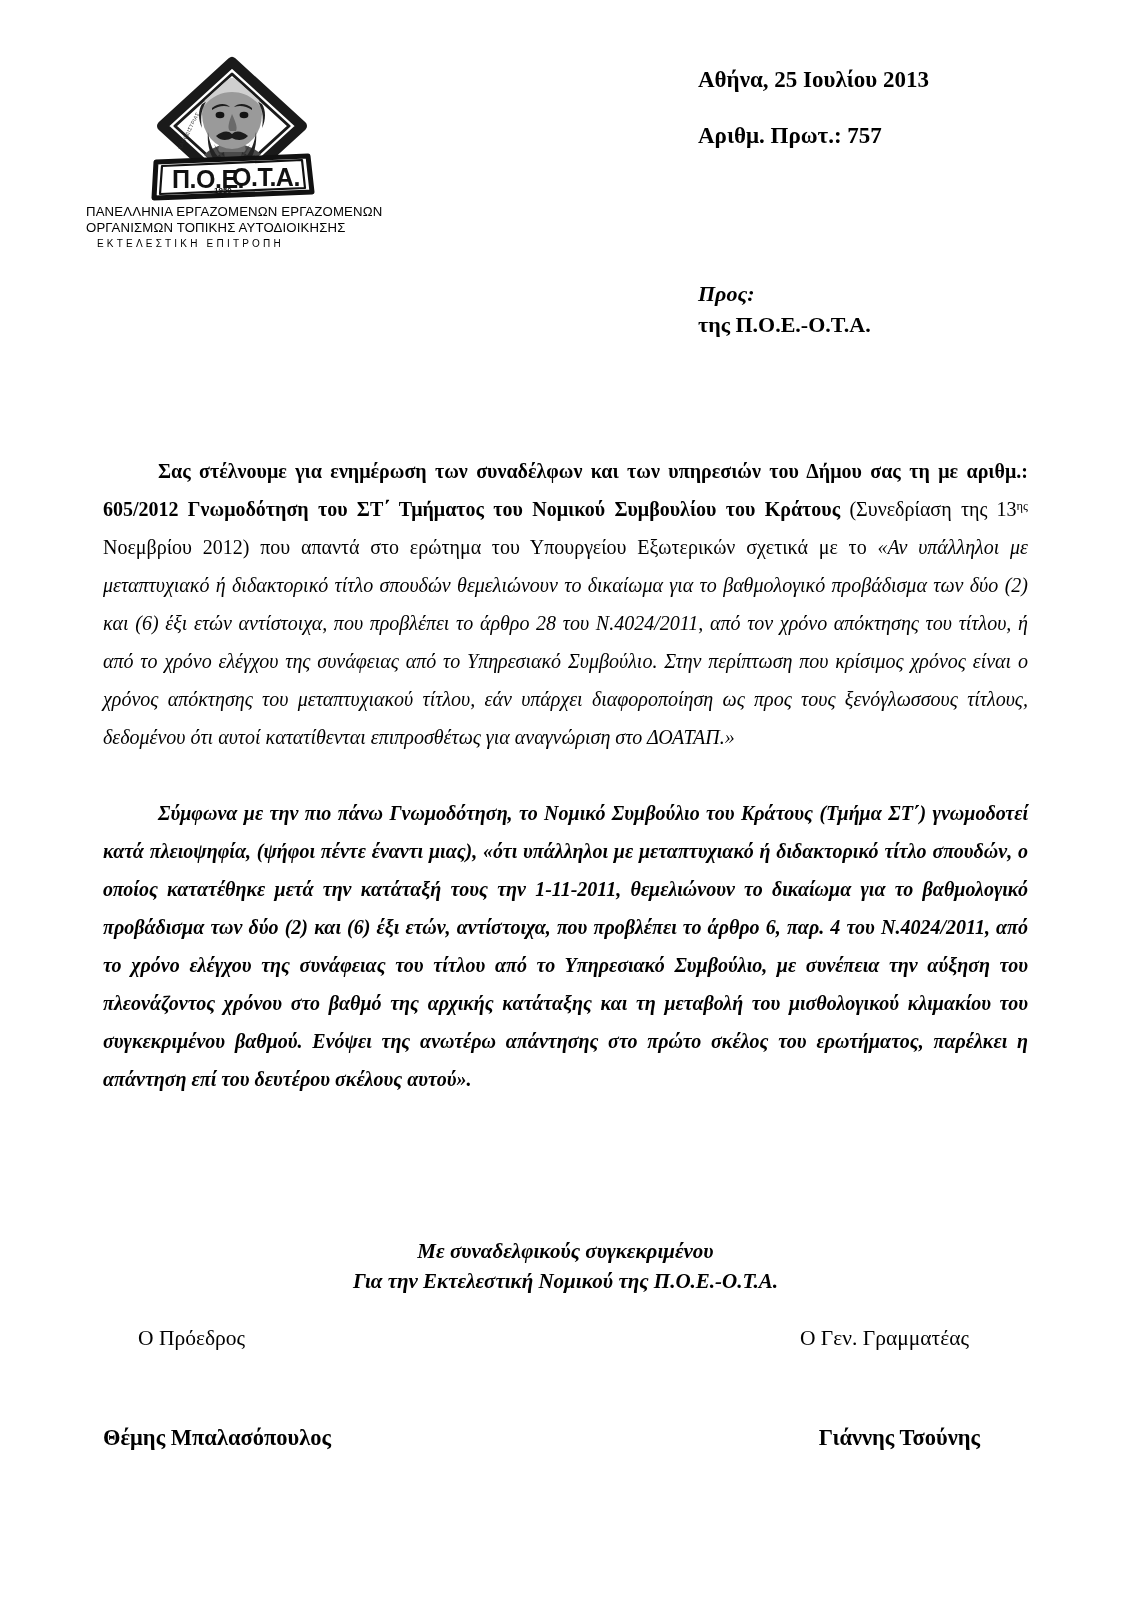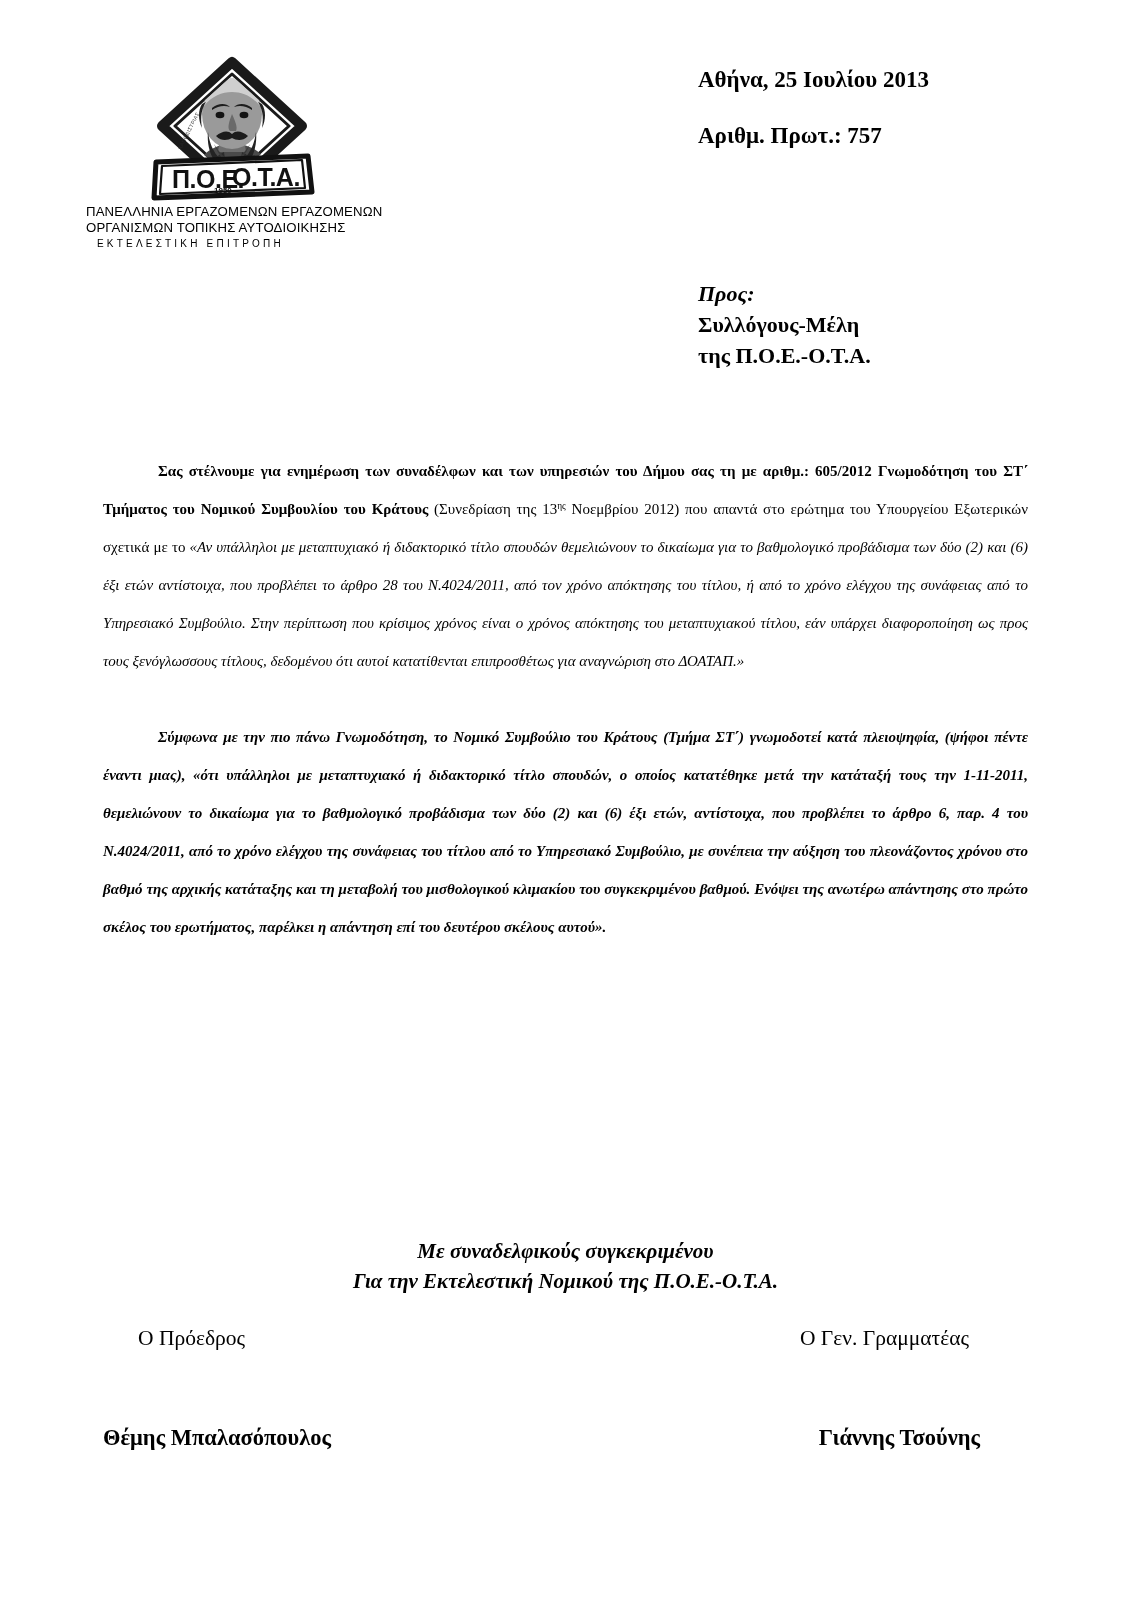--- a/index.html
+++ b/index.html
@@ -95,21 +95,21 @@
   .body-area {
     position: absolute;
     left: 103px;
     top: 452px;
     width: 925px;
   }
   p.para {
     margin: 0;
     text-align: justify;
     text-justify: inter-word;
-    font-size: 15px;
+    font-size: 20px;
     line-height: 38px;
     text-indent: 55px;
   }
   p.para.p1 { }
   p.para.p2 {
     margin-top: 38px;
     font-style: italic;
     font-weight: bold;
   }
   .b { font-weight: bold; }
@@ -234,21 +234,20 @@
   </div>
 
   <div class="header-right">
     <div class="hdr-line">Αθήνα, 25 Ιουλίου 2013</div>
     <div class="hdr-gap"></div>
     <div class="hdr-line">Αριθμ. Πρωτ.: 757</div>
   </div>
 
   <div class="recipient">
     <div class="r-to">Προς:</div>
-    <div class="r-l">Συλλόγους-Μέλη</div>
     <div class="r-l">της Π.Ο.Ε.-Ο.Τ.Α.</div>
   </div>
 
   <div class="body-area">
 
     <p class="para p1"><span class="b">Σας στέλνουμε για ενημέρωση των συναδέλφων και των υπηρεσιών του Δήμου σας τη με αριθμ.: 605/2012 Γνωμοδότηση του ΣΤ΄ Τμήματος του Νομικού Συμβουλίου του Κράτους</span><span class="n"> (Συνεδρίαση της 13</span><sup class="ord">ης</sup><span class="n"> Νοεμβρίου 2012) που απαντά στο ερώτημα του Υπουργείου Εξωτερικών σχετικά με το </span><span class="i">«Αν υπάλληλοι με μεταπτυχιακό ή διδακτορικό τίτλο σπουδών θεμελιώνουν το δικαίωμα για το βαθμολογικό προβάδισμα των δύο (2) και (6) έξι ετών αντίστοιχα, που προβλέπει το άρθρο 28 του Ν.4024/2011, από τον χρόνο απόκτησης του τίτλου, ή από το χρόνο ελέγχου της συνάφειας από το Υπηρεσιακό Συμβούλιο. Στην περίπτωση που κρίσιμος χρόνος είναι ο χρόνος απόκτησης του μεταπτυχιακού τίτλου, εάν υπάρχει διαφοροποίηση ως προς τους ξενόγλωσσους τίτλους, δεδομένου ότι αυτοί κατατίθενται επιπροσθέτως για αναγνώριση στο ΔΟΑΤΑΠ.»</span></p>
 
     <p class="para p2"><span>Σύμφωνα με την πιο πάνω Γνωμοδότηση, το Νομικό Συμβούλιο του Κράτους (Τμήμα ΣΤ΄) γνωμοδοτεί κατά πλειοψηφία, (ψήφοι πέντε έναντι μιας), «ότι υπάλληλοι με μεταπτυχιακό ή διδακτορικό τίτλο σπουδών, ο οποίος κατατέθηκε μετά την κατάταξή τους την 1-11-2011, θεμελιώνουν το δικαίωμα για το βαθμολογικό προβάδισμα των δύο (2) και (6) έξι ετών, αντίστοιχα, που προβλέπει το άρθρο 6, παρ. 4 του Ν.4024/2011, από το χρόνο ελέγχου της συνάφειας του τίτλου από το Υπηρεσιακό Συμβούλιο, με συνέπεια την αύξηση του πλεονάζοντος χρόνου στο βαθμό της αρχικής κατάταξης και τη μεταβολή του μισθολογικού κλιμακίου του συγκεκριμένου βαθμού. Ενόψει της ανωτέρω απάντησης στο πρώτο σκέλος του ερωτήματος, παρέλκει η απάντηση επί του δευτέρου σκέλους αυτού».</span></p>
   </div>
 

